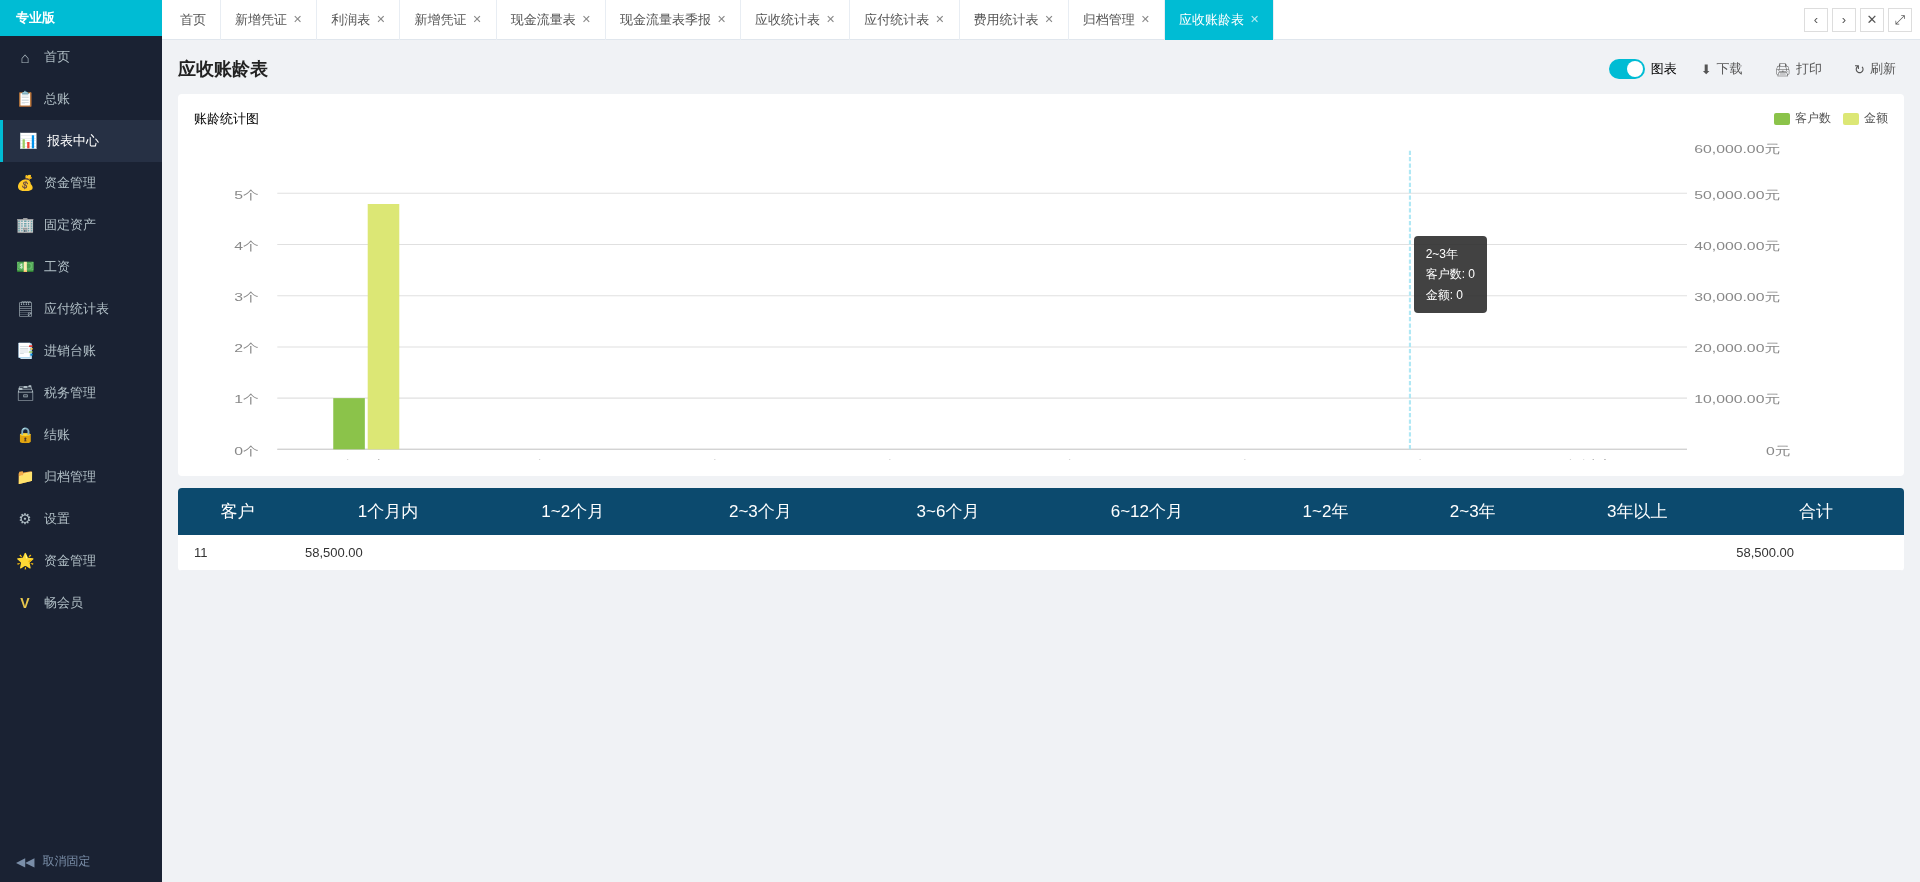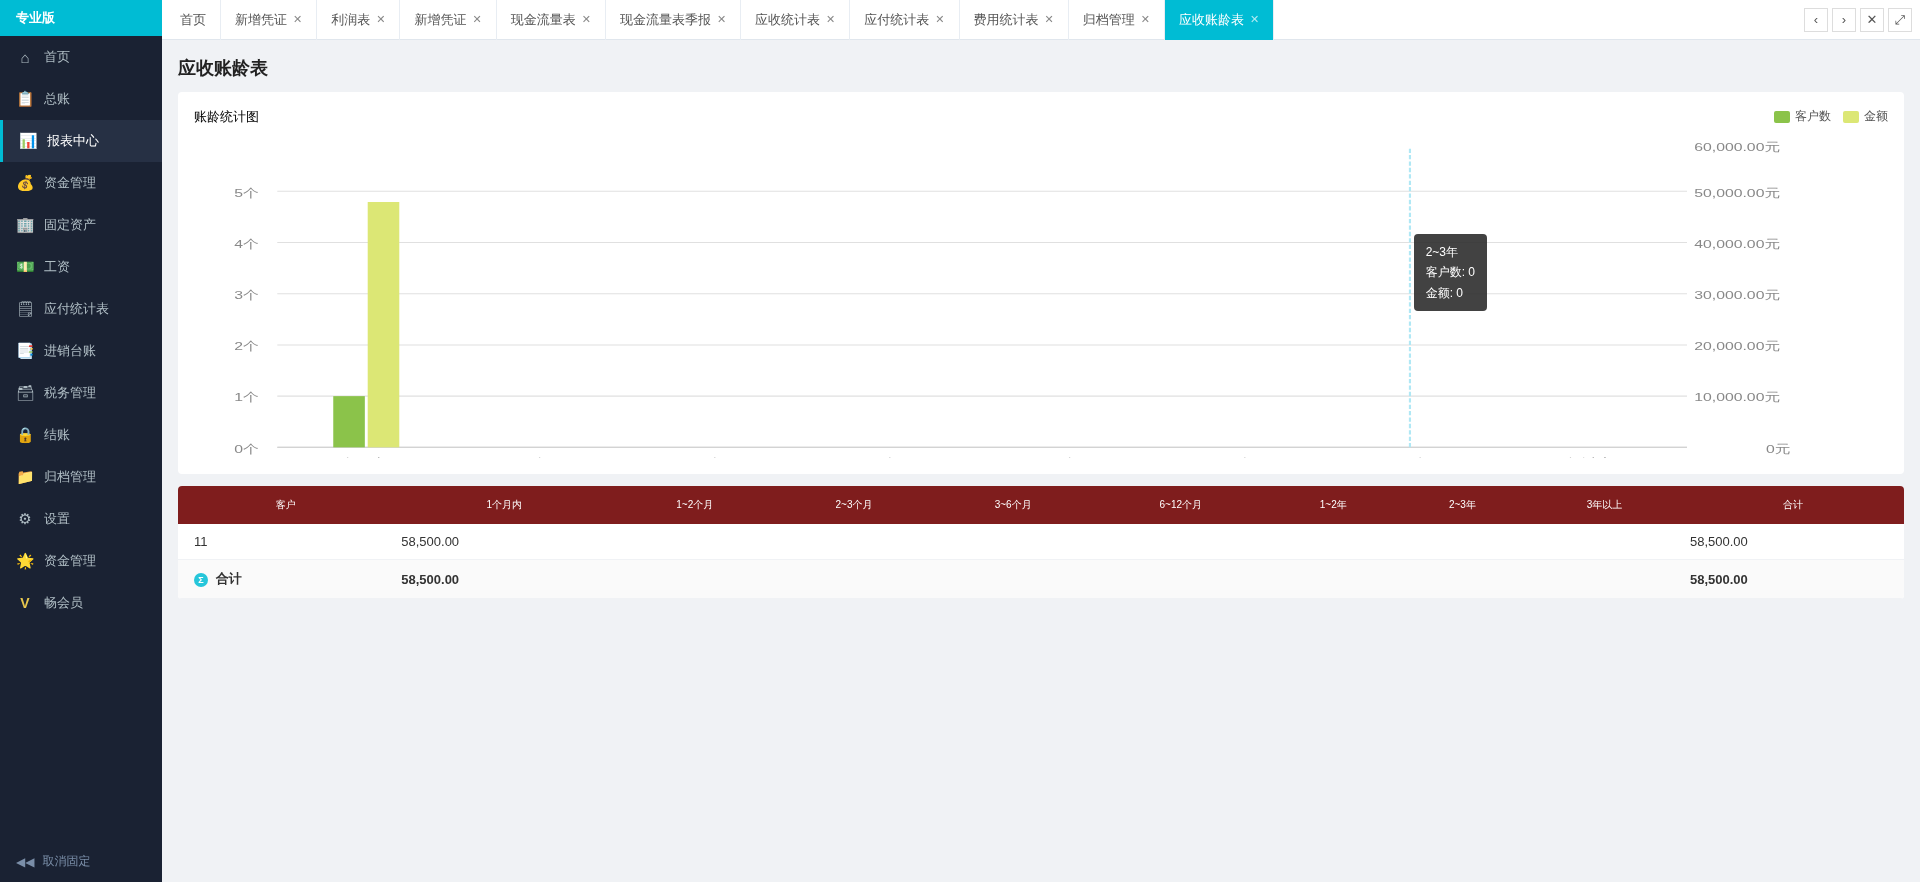--- a/index.html
+++ b/index.html
@@ -224,26 +224,26 @@
     .data-table {
       background: #fff;
       border-radius: 4px;
       overflow: hidden;
     }
     .table-el {
       width: 100%;
       border-collapse: collapse;
     }
     .table-el th {
-      background: #7f1d1d;
+      background: #0c4a6e;
       color: white;
       padding: 12px 8px;
       text-align: center;
       font-weight: normal;
-      font-size: 10px;
+      font-size: 17px;
     }
     .table-el td {
       padding: 10px 8px;
       text-align: center;
       font-size: 13px;
       border-bottom: 1px solid #f0f2f5;
       color: #333;
     }
     .table-el tr.summary td {
       font-weight: bold;
@@ -385,20 +385,40 @@
       <div class="tab-nav-btn">›</div>
       <div class="tab-nav-btn">✕</div>
       <div class="tab-nav-btn">⤢</div>
     </div>
   </div>
 
   <div class="page-content">
 
     <div class="page-header">
       <span class="page-title">应收账龄表</span>
+      <div class="header-actions">
+        <div class="toggle-switch">
+          <div class="toggle-track">
+            <div class="toggle-thumb"></div>
+          </div>
+          <span>图表</span>
+        </div>
+        <div class="action-btn">
+          <span>⬇</span>
+          <span>下载</span>
+        </div>
+        <div class="action-btn">
+          <span>🖨</span>
+          <span>打印</span>
+        </div>
+        <div class="action-btn">
+          <span>↻</span>
+          <span>刷新</span>
+        </div>
+      </div>
     </div>
 
     <div class="chart-container">
       <div class="chart-title">账龄统计图</div>
       <div class="chart-legend">
         <div class="legend-item">
           <div class="legend-color" style="background:#8bc34a;"></div>
           <span>客户数</span>
         </div>
         <div class="legend-item">
@@ -485,33 +505,18 @@
             <td class="text-right">58,500.00</td>
             <td></td>
             <td></td>
             <td></td>
             <td></td>
             <td></td>
             <td></td>
             <td></td>
             <td class="text-right">58,500.00</td>
           </tr>
-          <tr class="summary">
-            <td class="text-left">
-              <span class="summary-icon">Σ</span>
-              <span>合计</span>
-            </td>
-            <td class="text-right">58,500.00</td>
-            <td></td>
-            <td></td>
-            <td></td>
-            <td></td>
-            <td></td>
-            <td></td>
-            <td></td>
-            <td class="text-right">58,500.00</td>
-          </tr>
         </tbody>
       </table>
     </div>
 
   </div>
 </div>
 
 </body></html>

